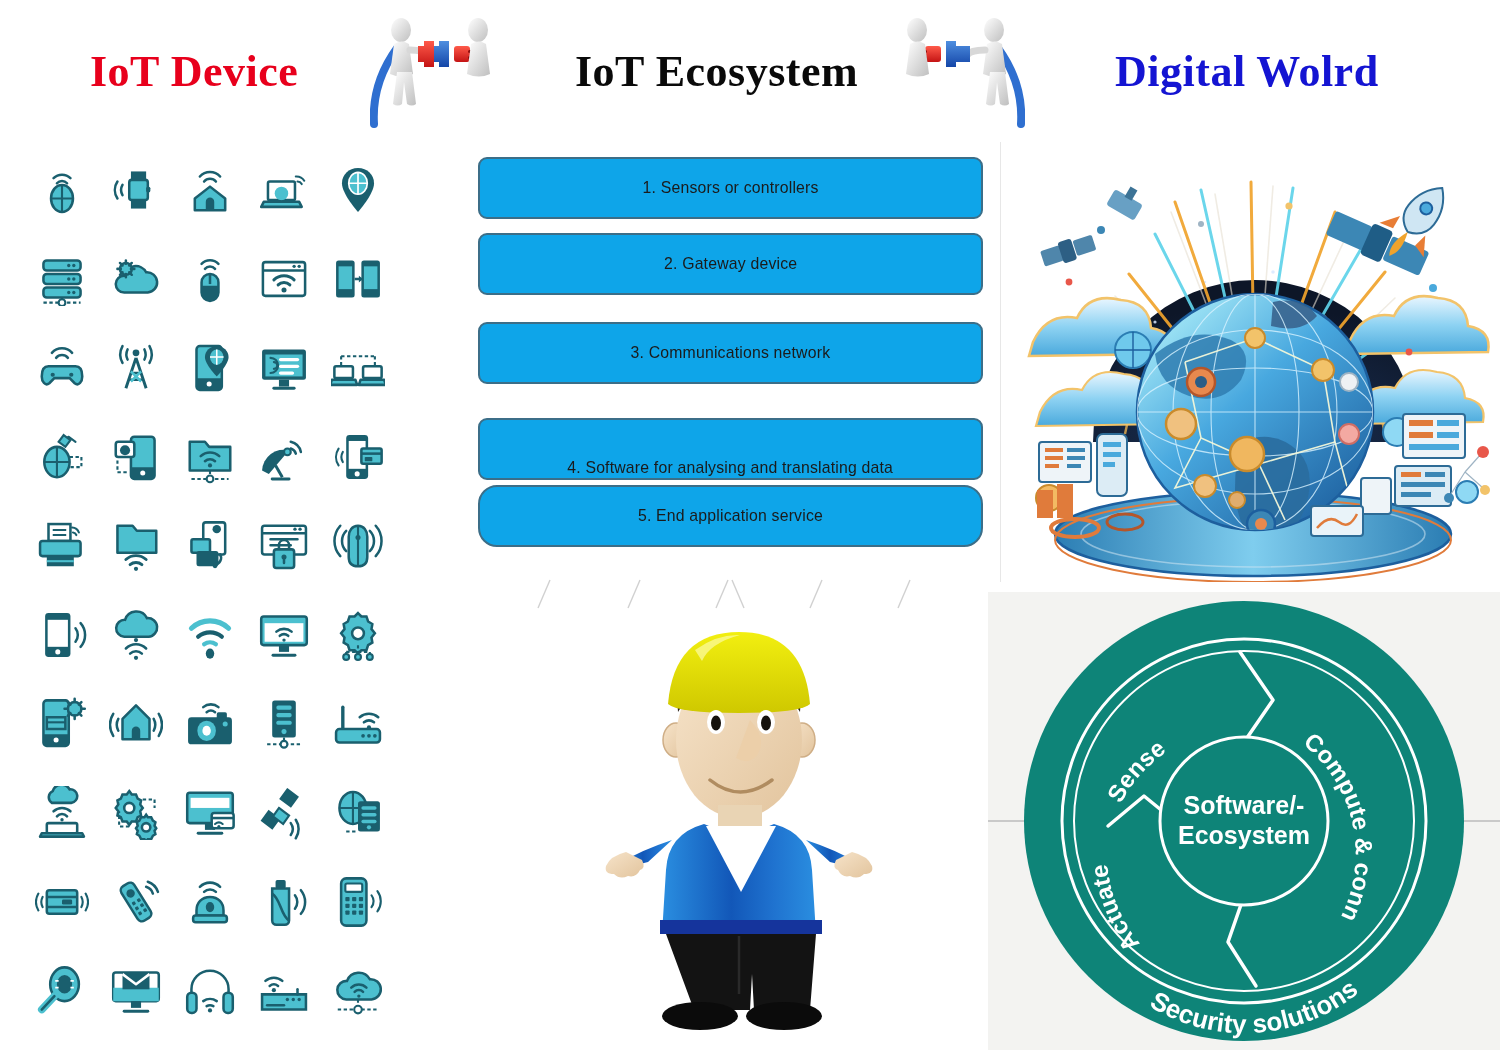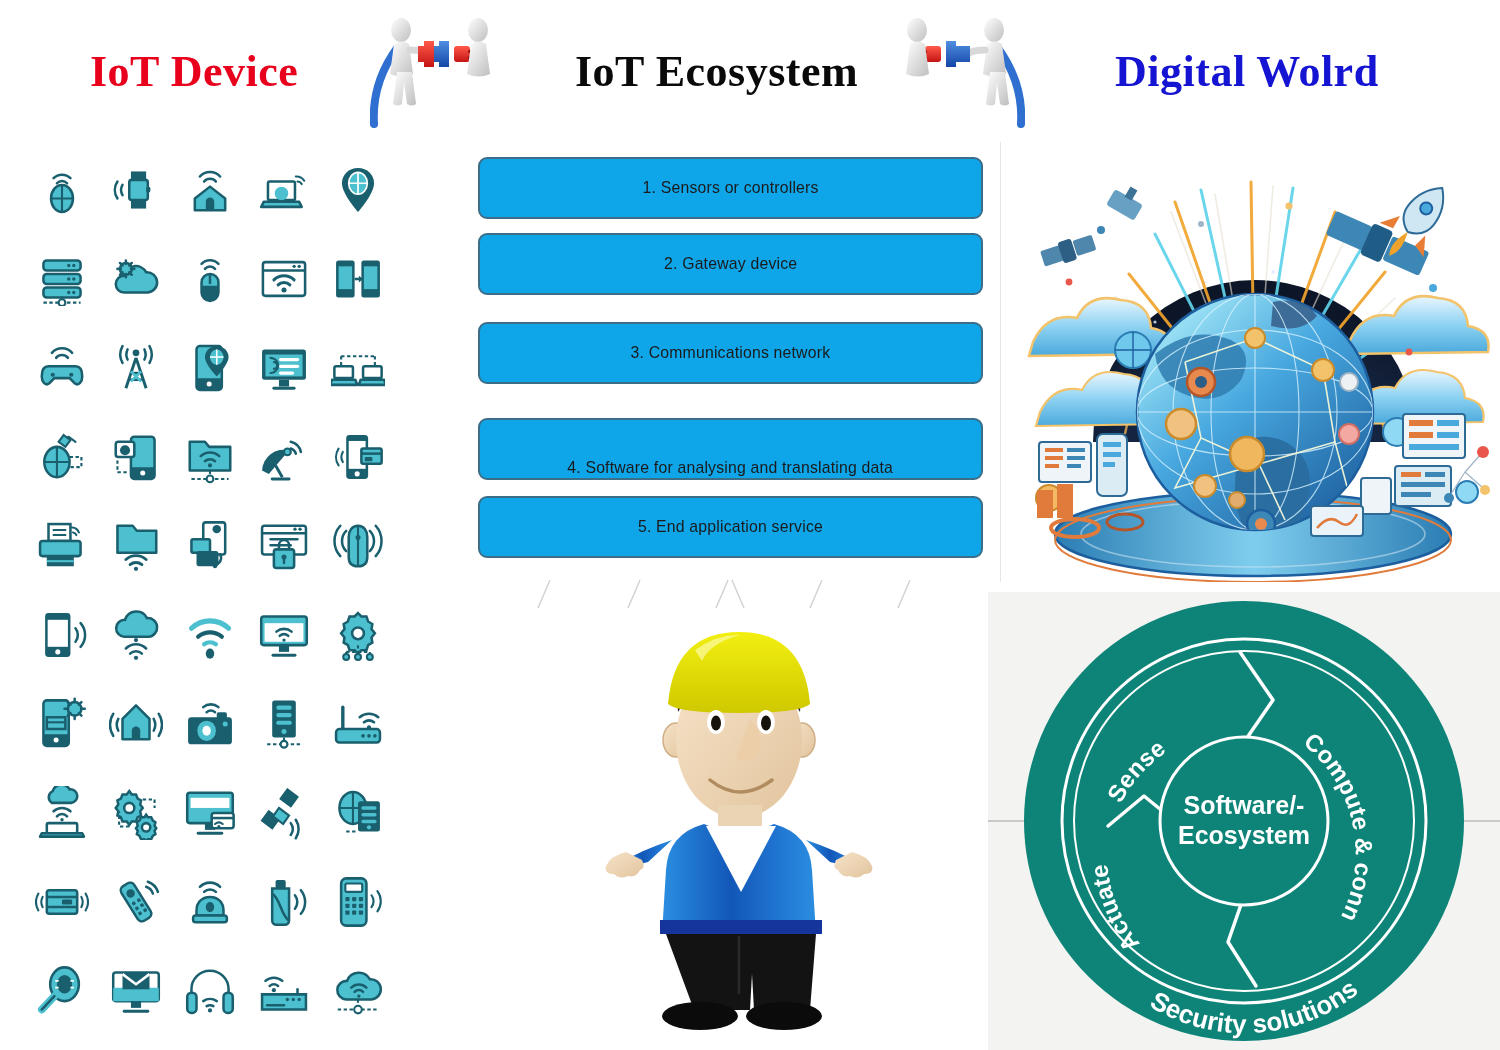--- a/index.html
+++ b/index.html
@@ -48,21 +48,21 @@
   }
   .step-box .step-label{
     font-family:"Liberation Sans", sans-serif;
     font-size:17px;color:#1b1b1b;letter-spacing:.2px;
     transform:scaleX(.93);
   }
   #step-1{top:7px;}
   #step-2{top:83px;}
   #step-3{top:172px;}
   #step-4{top:268px;align-items:flex-end;}
-  #step-5{top:346px;}
+  #step-5{top:335px;border-radius:19px;}
 
   .connector-lines{position:absolute;left:470px;top:578px;width:525px;height:40px;opacity:.35;}
 
   
   .character{position:absolute;left:600px;top:600px;width:290px;height:440px;}
 
   
   .world-panel{position:absolute;left:1005px;top:142px;width:490px;height:440px;overflow:hidden;background:#ffffff;}
   .world-panel svg{display:block;width:490px;height:440px;}
 

